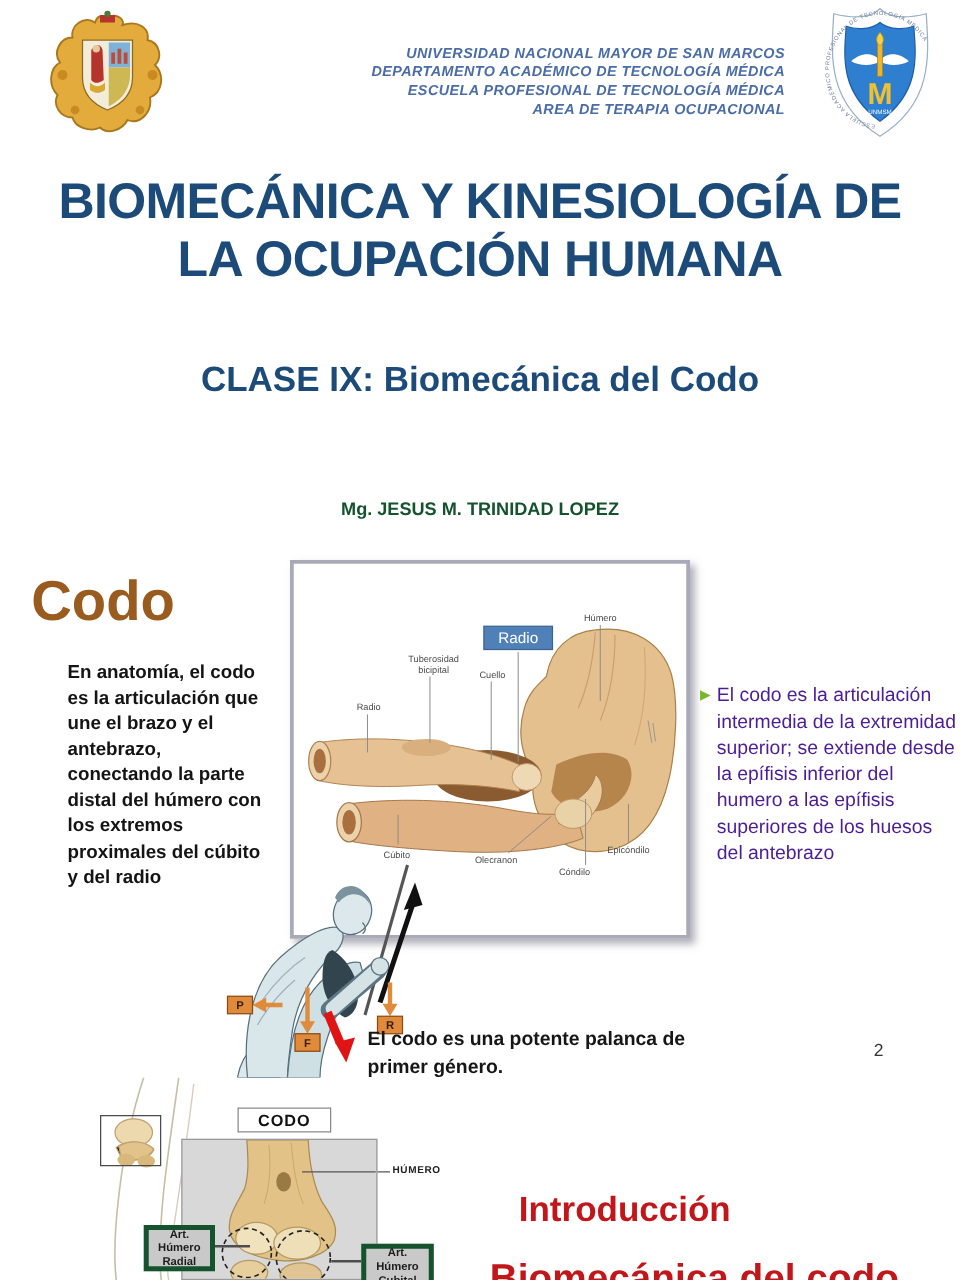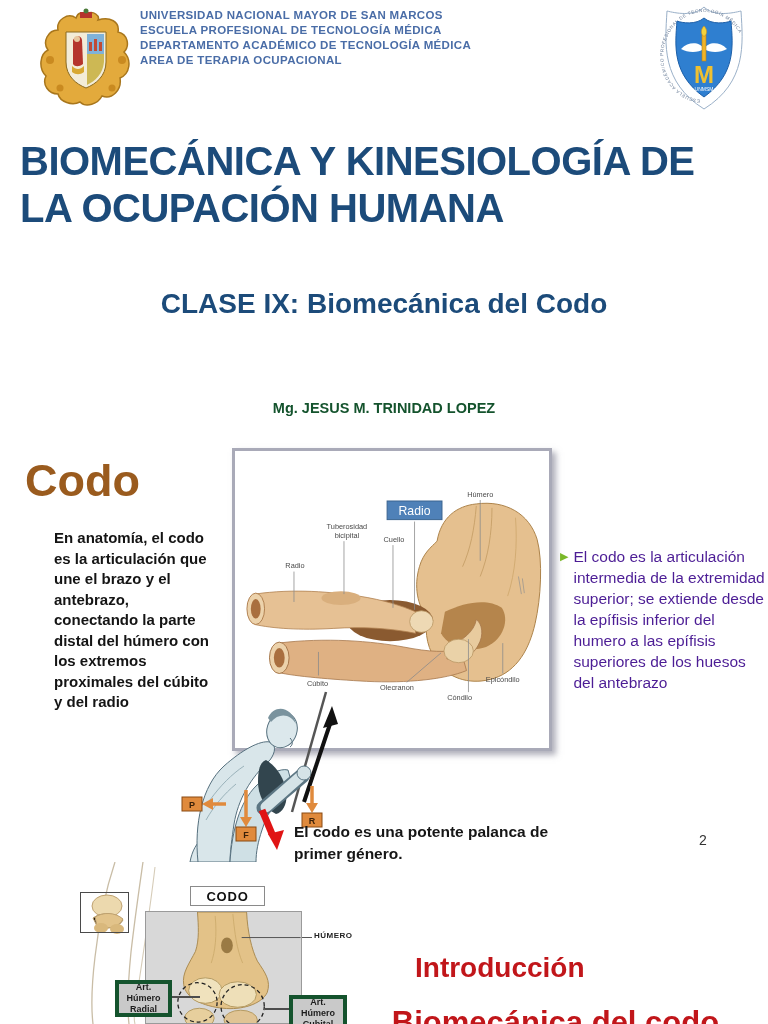--- a/index.html
+++ b/index.html
@@ -1,26 +1,26 @@
 <!DOCTYPE html>
 <html><head>
 <meta charset="utf-8">
 <style>
   * { box-sizing: border-box; }
   body { margin:0; background:#e8e8e8; font-family:"Liberation Sans", sans-serif; }
   .page { position:relative; width:768px; height:1024px; background:#ffffff; overflow:hidden; margin:0 auto; }
 
   
-  .header-text { position:absolute; left:140px; right:140px; top:8px; text-align:left; }
+  .header-text { position:absolute; left:140px; right:140px; top:36px; text-align:right;font-style:italic; }
   .inst-line { font-weight:bold; font-size:11.5px; line-height:15px; letter-spacing:0.35px; color:#4a6da7; }
   .logo-left  { position:absolute; left:40px;  top:8px;  width:92px;  height:100px; }
   .logo-right { position:absolute; left:652px; top:4px;  width:105px; height:108px; }
 
   
-  .main-title { position:absolute; left:20px; right:20px; top:138px; text-align:left;
+  .main-title { position:absolute; left:20px; right:20px; top:138px; text-align:center;
                 color:#1c4b7a; font-size:40px; font-weight:bold; line-height:47px; letter-spacing:-0.5px; }
   .subtitle   { position:absolute; left:20px; right:20px; top:288px; text-align:center;
                 color:#1c4b7a; font-size:28px; font-weight:bold; }
   .author     { position:absolute; left:20px; right:20px; top:400px; text-align:center;
                 color:#14532d; font-size:14.5px; font-weight:bold; }
 
   
   .codo-heading { position:absolute; left:25px; top:455px; color:#9a5b1e; font-size:45px; font-weight:bold; }
   .left-para { position:absolute; left:54px; top:528px; width:156px;
                font-size:15px; font-weight:bold; line-height:20.5px; color:#141414; }
@@ -79,22 +79,22 @@
     <path d="M32,58 c4,4 8,4 12,0 l0,6 c-4,3 -8,3 -12,0 Z" fill="#d8a832"></path>
     <rect x="47" y="26" width="17" height="20" fill="#7fb2d8"></rect>
     <rect x="49" y="34" width="3" height="9" fill="#c04a34"></rect>
     <rect x="54" y="31" width="3" height="12" fill="#c04a34"></rect>
     <rect x="59" y="34" width="3" height="9" fill="#c04a34"></rect>
     <path d="M47,46 h17 v8 c-1,12 -9,19 -17,23 Z" fill="#cdb854"></path>
   </svg>
 
   <div class="header-text">
     <div class="inst-line">UNIVERSIDAD NACIONAL MAYOR DE SAN MARCOS</div>
+    <div class="inst-line">DEPARTAMENTO ACADÉMICO DE TECNOLOGÍA MÉDICA</div>
     <div class="inst-line">ESCUELA PROFESIONAL DE TECNOLOGÍA MÉDICA</div>
-    <div class="inst-line">DEPARTAMENTO ACADÉMICO DE TECNOLOGÍA MÉDICA</div>
     <div class="inst-line">AREA DE TERAPIA OCUPACIONAL</div>
   </div>
 
   <svg class="logo-right" viewBox="0 0 105 108">
     <path d="M52,3 C62,13 81,9 89,7 C91,40 95,78 52,105 C9,78 13,40 15,7 C23,9 42,13 52,3 Z" fill="#ffffff" stroke="#9ab0c8" stroke-width="1"></path>
     <path id="ringPath" d="M52,96 A41,44 0 1 1 52.6,96" fill="none"></path>
     <text font-size="4.6" fill="#6c7f99" letter-spacing="0.6">
       <textPath href="#ringPath" startOffset="4">ESCUELA ACADÉMICO PROFESIONAL DE TECNOLOGÍA MÉDICA</textPath>
     </text>
     <path d="M52,14 C60,21 74,19 79,17 C81,42 84,70 52,93 C20,70 23,42 25,17 C30,19 44,21 52,14 Z" fill="#2f7fd0" stroke="#1d5fa8"></path>

